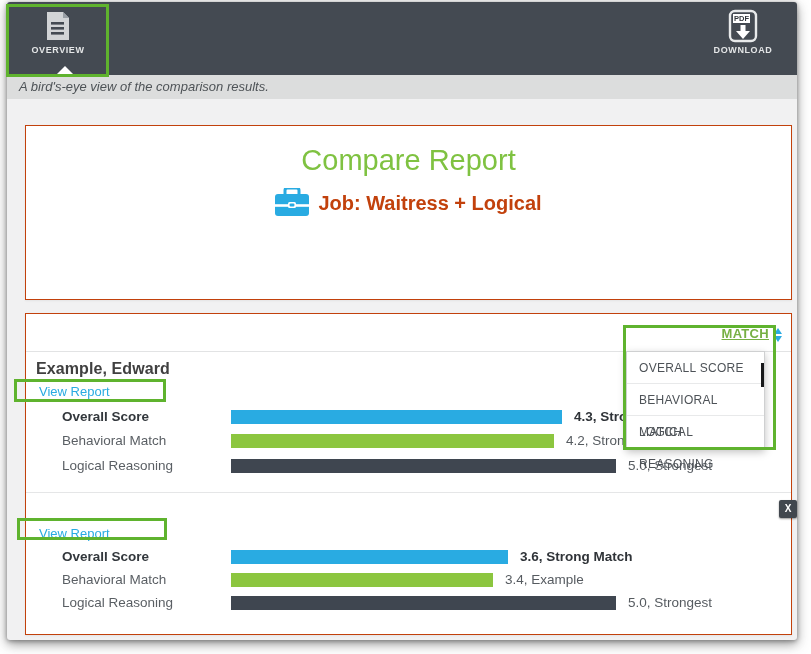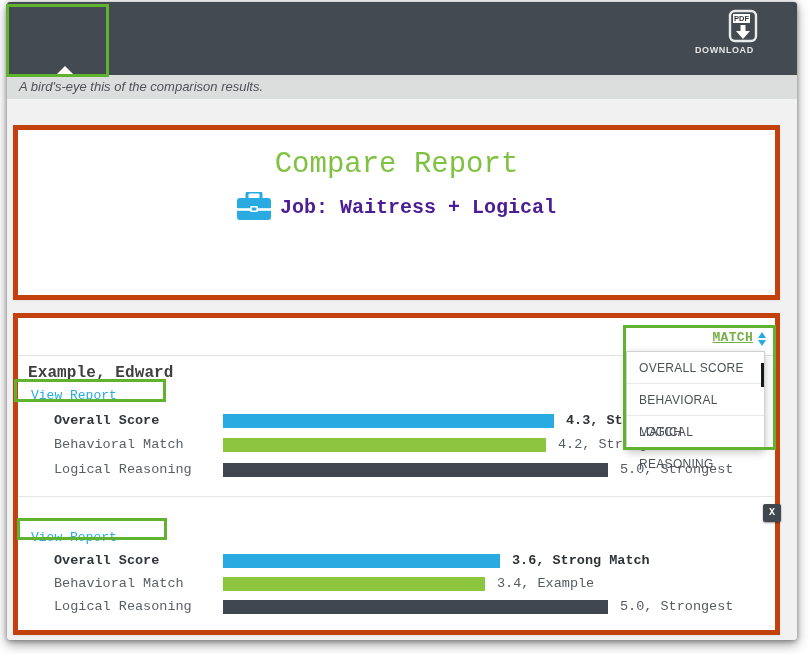--- a/index.html
+++ b/index.html
@@ -6,42 +6,42 @@
   html,body { background:#ffffff; font-family:"Liberation Sans", sans-serif; }
   #stage { position:relative; width:811px; height:654px; overflow:hidden; }
 
   
   .window { position:absolute; left:7px; top:2px; width:790px; height:638px;
     background:#f1f1f2; border-radius:3px;
     box-shadow:0 4px 12px rgba(60,60,60,.55), 0 1px 4px rgba(0,0,0,.35); }
 
   
   .topbar { position:absolute; left:0; top:0; width:790px; height:73px; background:#444a52; border-radius:3px 3px 0 0; }
-  .tab { position:absolute; top:0; height:73px; text-align:left; cursor:pointer; }
+  .tab { position:absolute; top:0; height:73px; text-align:center; cursor:pointer; }
   .tab-overview { left:0; width:102px; }
   .tab-insights { left:104px; width:108px; }
   .tab-download { right:6px; width:96px; }
   .tab .icon-wrap { position:absolute; top:8px; left:0; right:0; height:32px; display:flex; justify-content:center; align-items:center; }
   .tab .tab-label { position:absolute; top:43px; left:0; right:0; font-size:9px; font-weight:bold; letter-spacing:.6px; color:#e4e6e7; }
   .caret-up { position:absolute; left:49px; bottom:0; width:0; height:0;
     border-left:9px solid transparent; border-right:9px solid transparent; border-bottom:9px solid #ffffff; }
 
   
   .subtitle { position:absolute; left:0; top:73px; width:790px; height:24px; background:#dcdddd;
     font-size:13px; font-style:italic; color:#4e5357; line-height:24px; padding-left:12px; }
 
   
-  .panel { position:absolute; left:6px; width:767px; background:#ffffff; border:5px solid #c2410c; box-shadow:0 1px 2px rgba(0,0,0,.06);font-family:Liberation Mono, monospace; }
+  .panel { position:absolute; left:18px; width:767px; background:#ffffff; border:1px solid #c2410c; box-shadow:0 1px 2px rgba(0,0,0,.06); }
   .panel-header { top:123px; height:175px; }
   .panel-results { top:311px; height:322px; }
 
   .report-title { position:absolute; top:18px; left:0; right:0; text-align:center;
     font-size:29px; color:#7fc241; }
   .job-row { position:absolute; top:62px; left:0; right:0; display:flex; justify-content:center; align-items:center; gap:9px; }
-  .job-label { font-size:20px; font-weight:bold; color:#4c1d95; }
+  .job-label { font-size:20px; font-weight:bold; color:#c2410c; }
   .report-desc { position:absolute; top:114px; left:50%; transform:translateX(-50%); width:700px;
     text-align:center; font-size:13.5px; line-height:1.55; color:#6d7176; }
 
   
   .sort-row { position:absolute; left:0; top:0; right:0; height:38px; border-bottom:1px solid #e2e3e4; }
   .sort-link { position:absolute; right:22px; top:12px; font-size:13px; font-weight:bold; letter-spacing:.3px;
     color:#76b043; text-decoration:underline; cursor:pointer; }
   .sort-arrows { position:absolute; right:8px; top:13px; width:9px; height:16px; }
   .sort-arrows .up { position:absolute; top:1px; left:0; width:0; height:0;
     border-left:4.5px solid transparent; border-right:4.5px solid transparent; border-bottom:6px solid #29abe2; }
@@ -84,38 +84,50 @@
 
   svg { display:block; }
 </style>
 </head>
 <body>
 
 <div id="stage">
   <div class="window">
 
     <div class="topbar">
+      <div class="tab tab-overview">
+        <div class="icon-wrap">
+          <svg width="26" height="30" viewBox="0 0 26 30">
+            <path d="M2 1 h16 l6 6 v22 h-22 z" fill="#d2d4d6"></path>
+            <path d="M18 1 l6 6 h-6 z" fill="#9aa0a6"></path>
+            <rect x="6" y="11" width="13" height="2.6" fill="#444a52"></rect>
+            <rect x="6" y="16" width="13" height="2.6" fill="#444a52"></rect>
+            <rect x="6" y="21" width="13" height="2.6" fill="#444a52"></rect>
+          </svg>
+        </div>
+        <div class="tab-label">OVERVIEW</div>
+      </div>
       <div class="caret-up"></div>
 
 
       <div class="tab tab-download">
         <div class="icon-wrap">
           <svg width="32" height="34" viewBox="0 0 32 34">
             <rect x="3" y="2" width="26" height="30" rx="5" fill="none" stroke="#e8eaeb" stroke-width="2.4"></rect>
             <rect x="6" y="5" width="17" height="9" fill="#ffffff"></rect>
             <text x="14.5" y="12" font-size="7.5" font-family="Liberation Sans, sans-serif" font-weight="bold" fill="#30353b" text-anchor="middle">PDF</text>
             <rect x="13.5" y="16" width="5" height="7" fill="#ffffff"></rect>
             <path d="M9 22 h14 l-7 8 z" fill="#ffffff"></path>
           </svg>
         </div>
         <div class="tab-label">DOWNLOAD</div>
       </div>
     </div>
 
-    <div class="subtitle">A bird's-eye this of the comparison results.</div>
+    <div class="subtitle">A bird's-eye view of the comparison results.</div>
 
     <div class="panel panel-header">
       <div class="report-title">Compare Report</div>
       <div class="job-row">
         <span>
           <svg width="34" height="30" viewBox="0 0 34 30">
             <rect x="10" y="0" width="14" height="9" rx="2.5" fill="none" stroke="#29abe2" stroke-width="3"></rect>
             <rect x="0" y="6" width="34" height="22" rx="3" fill="#29abe2"></rect>
             <rect x="0" y="16.2" width="34" height="2.6" fill="#ffffff"></rect>
             <rect x="13" y="14" width="8" height="6" rx="1.5" fill="#ffffff"></rect>

